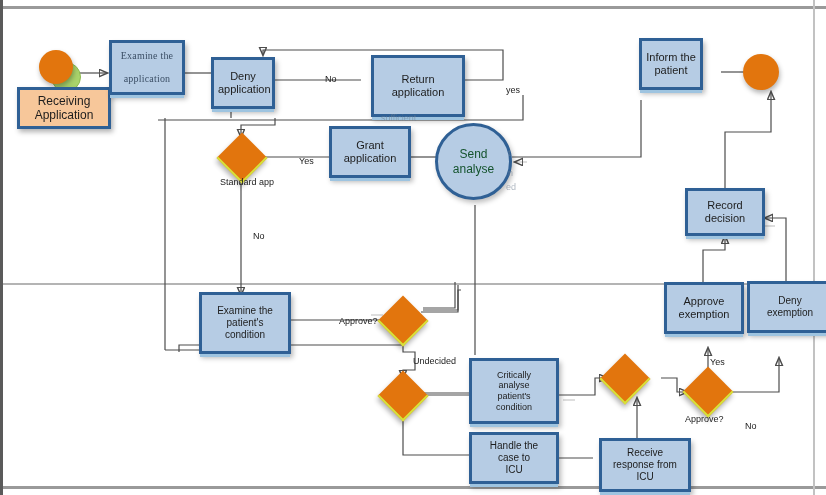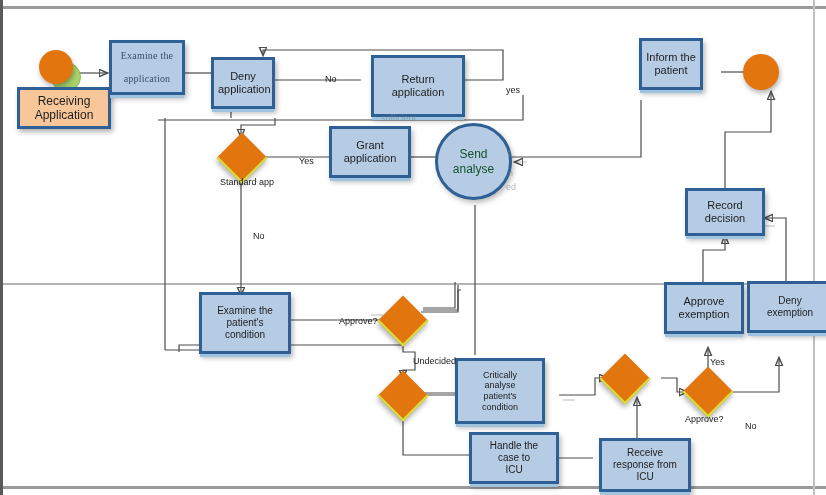--- a/index.html
+++ b/index.html
@@ -287,21 +287,21 @@
   </div>
 
   <div class="node task" style="left:196px; top:292px; width:92px; height:62px; font-size:10px;">
     <span class="txt">
       <span>Examine the</span><br>
       <span>patient's</span><br>
       <span>condition</span>
     </span>
   </div>
 
-  <div class="node task" style="left:452px; top:358px; width:90px; height:66px; font-size:9px;">
+  <div class="node task" style="left:466px; top:358px; width:90px; height:66px; font-size:9px;">
     <span class="txt">
       <span>Critically</span><br>
       <span>analyse</span><br>
       <span>patient's</span><br>
       <span>condition</span>
     </span>
   </div>
 
   <div class="node task" style="left:466px; top:432px; width:90px; height:52px; font-size:10px;">
     <span class="txt">

